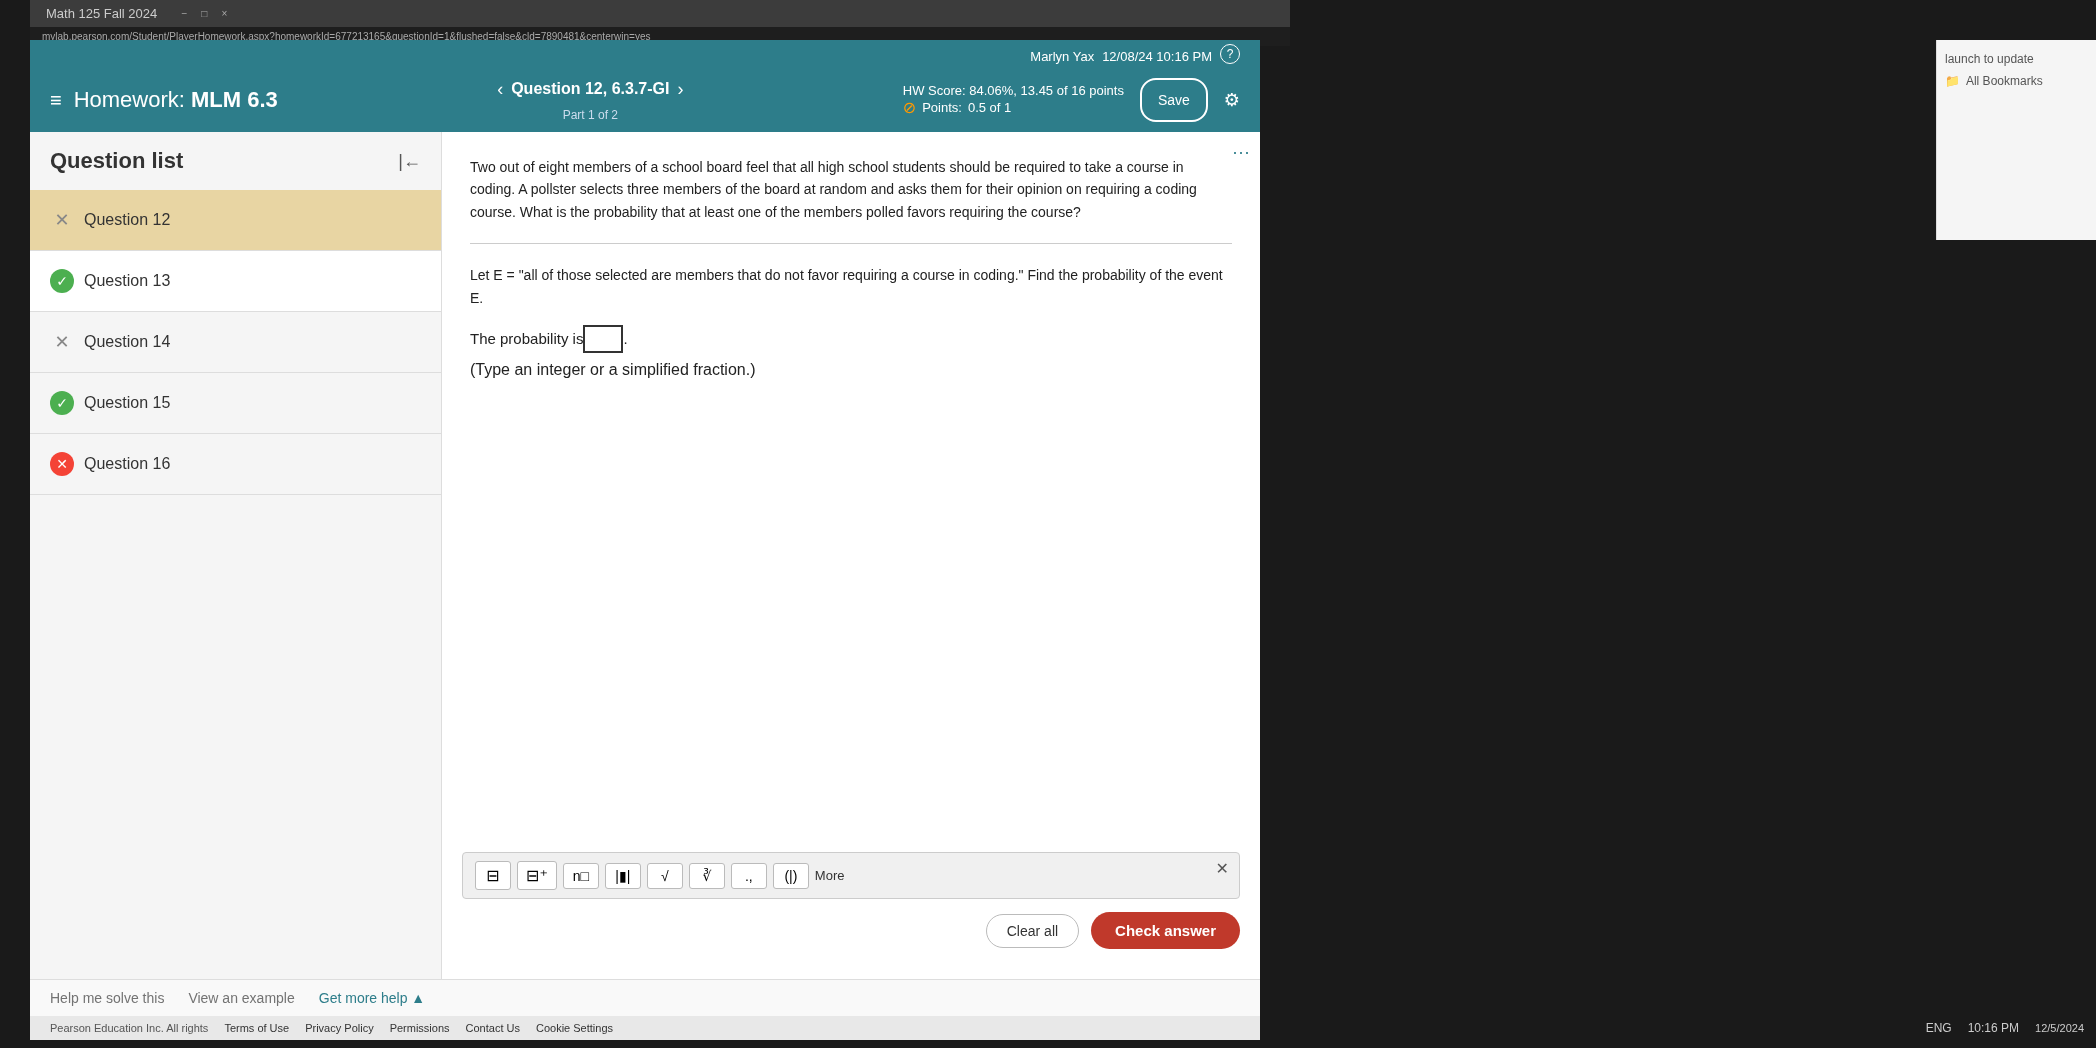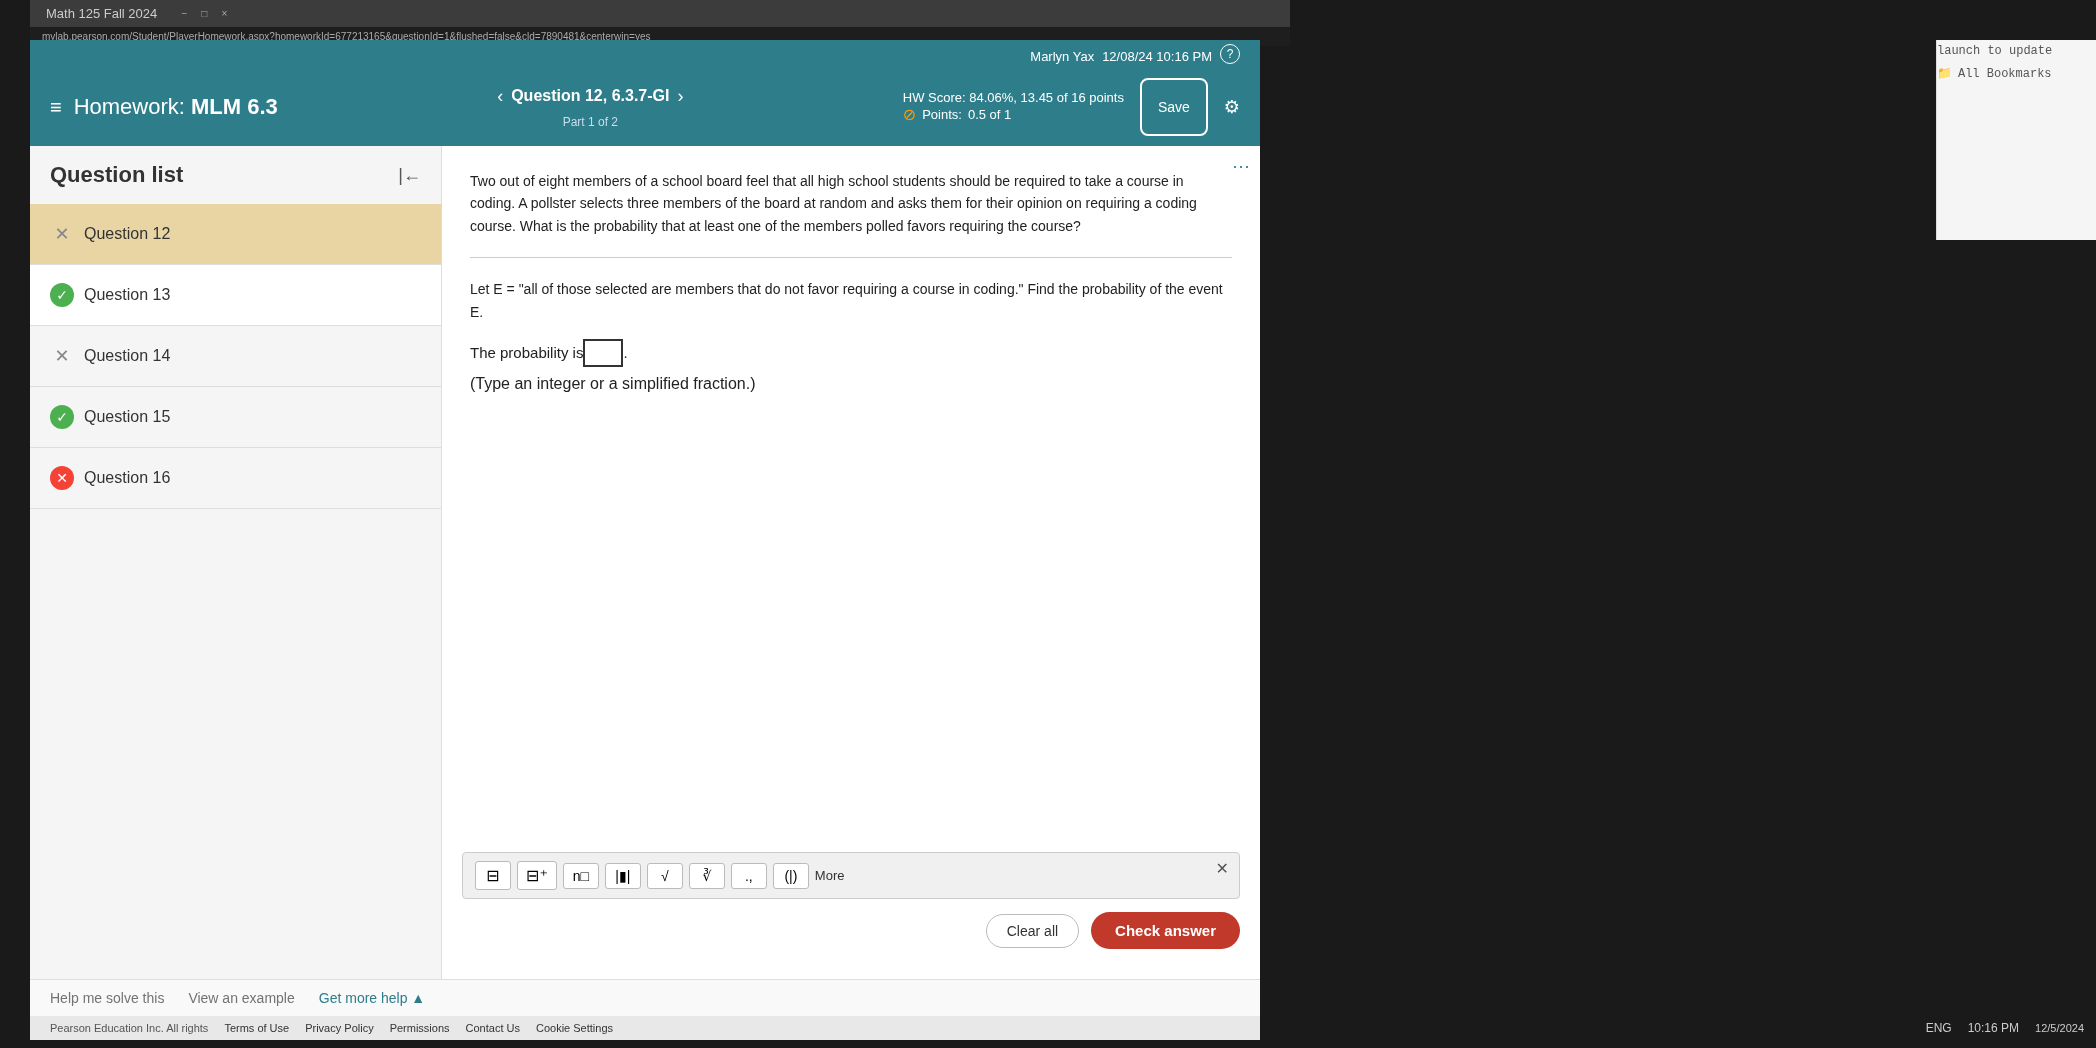--- a/index.html
+++ b/index.html
@@ -128,22 +128,22 @@
       font-size: 13px;
     }
     .points-icon {
       color: #ff9900;
       font-size: 16px;
     }
     .save-btn {
       background: #2d7d8a;
       border: 2px solid white;
       color: white;
-      padding: 19px 16px;
-      border-radius: 8px;
+      padding: 12px 16px;
+      border-radius: 16px;
       cursor: pointer;
       font-size: 14px;
     }
     .gear-icon {
       font-size: 18px;
       cursor: pointer;
     }
 
     
     .content-area {
@@ -387,23 +387,23 @@
 
     
     .right-panel {
       position: absolute;
       top: 40px;
       right: 0;
       width: 160px;
       background: #f5f5f5;
       border-left: 1px solid #ddd;
       height: 200px;
+      padding: 8px;
       font-size: 12px;
       color: #555;
-      font-family: Liberation Mono, monospace;
     }
     .right-panel-item {
       display: flex;
       align-items: center;
       gap: 6px;
       padding: 4px 0;
       cursor: pointer;
       color: #555;
     }
 

